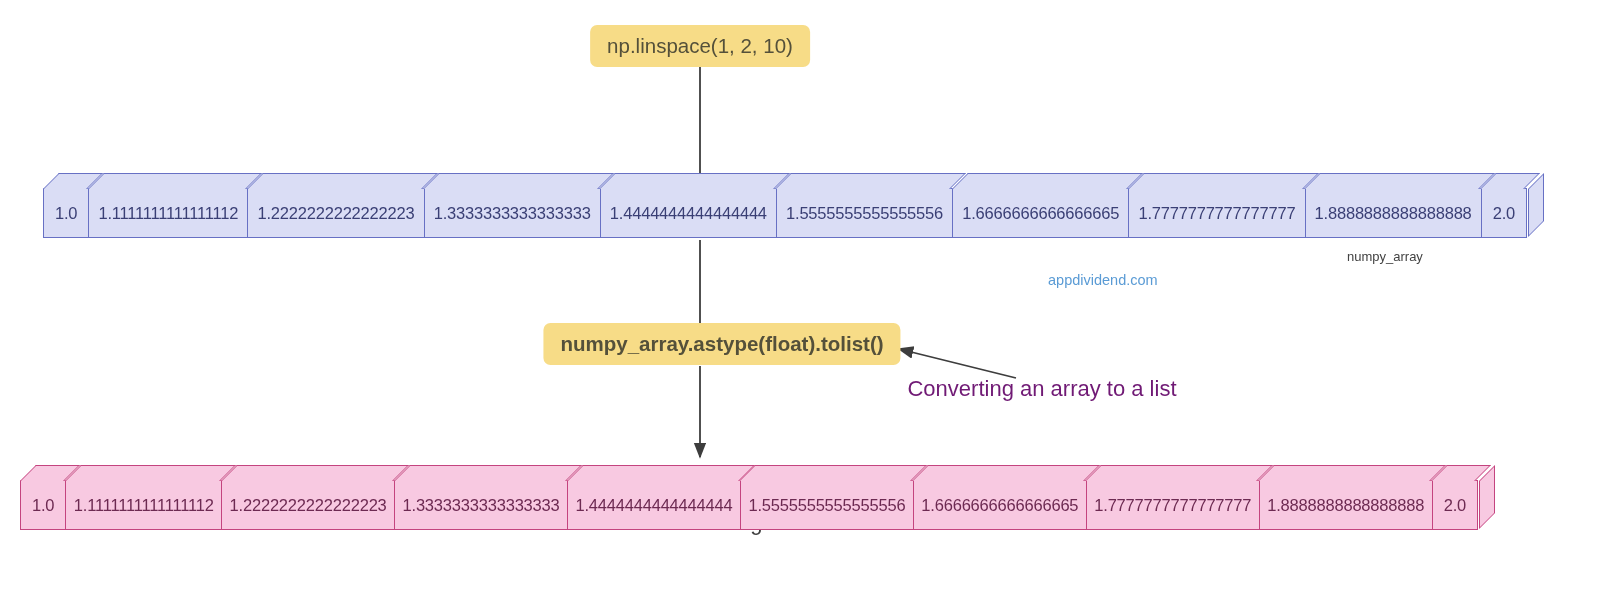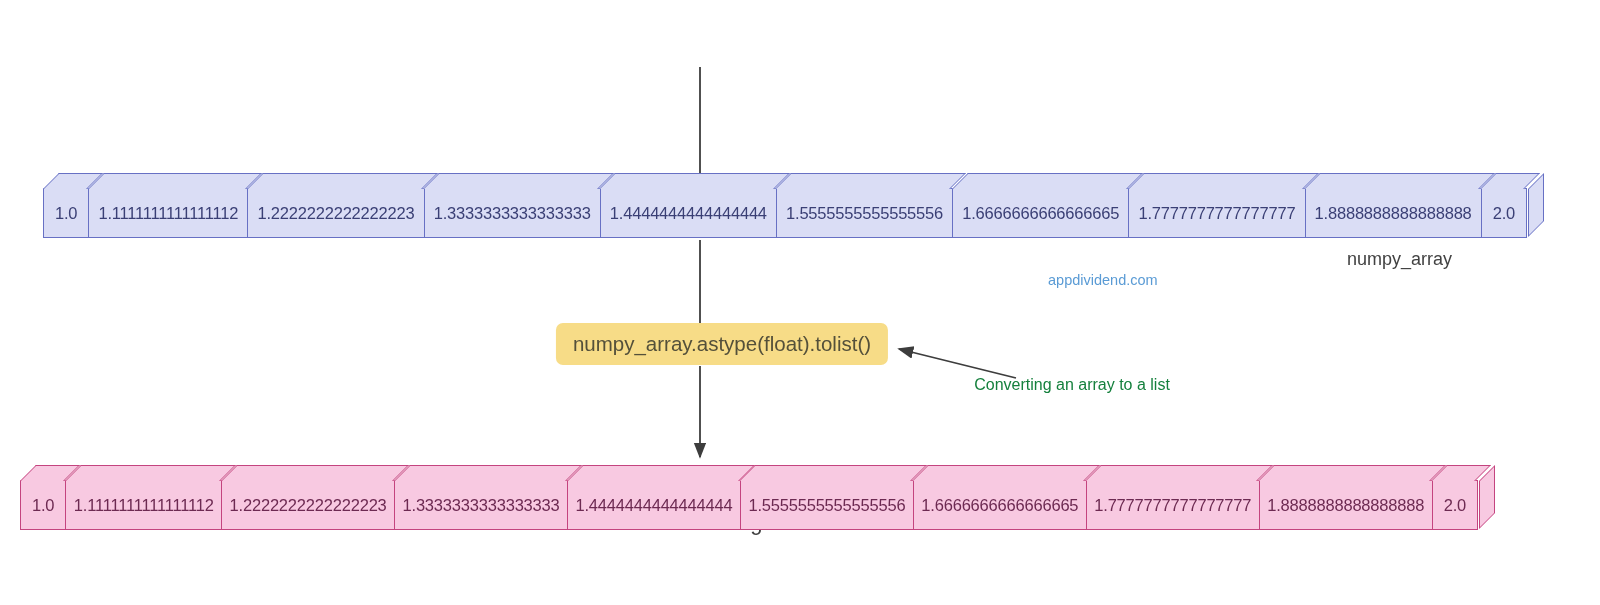--- a/index.html
+++ b/index.html
@@ -37,21 +37,21 @@
     transform: translateX(-50%);
     background: var(--yellow-box, #F7DC87);
     color: var(--code-text, #54503A);
     font-size: 20.5px;
     padding: 9px 17px;
     border-radius: 7px;
     white-space: nowrap;
     z-index: 3;
   }
   #top-box { left: 700px; top: 25px; }
-  #mid-box { left: 722px; top: 323px; }
+  #mid-box { left: 722px; top: 323px; font-weight: bold; }
 
   
   .array {
     position: absolute;
     display: flex;
     height: 50px;
     z-index: 2;
   }
   .array.blue { --bc: var(--numpy-border, #6770C4); --fill: var(--numpy-fill, #DADDF5); --txt: var(--numpy-text, #3A3F75); }
   .array.pink { --bc: var(--list-border, #C4447F); --fill: var(--list-fill, #F8C9E1); --txt: var(--list-text, #6D2A52); }
@@ -107,23 +107,23 @@
     transform-origin: left top;
   }
 
   
   .plain-label {
     position: absolute;
     color: var(--label-text, #424242);
     white-space: nowrap;
     z-index: 1;
   }
-  #numpy-label { left: 1347px; top: 249px; font-size: 18px; }
+  #numpy-label { left: 1347px; top: 249px; font-size: 13px; }
   #watermark   { left: 1048px; top: 272px; font-size: 14.5px; color: var(--watermark-text, #5A9BD5); }
-  #annotation-label { left: 1072px; top: 376px; transform: translateX(-50%); font-size: 16px; color: #15803d; }
+  #annotation-label { left: 1042px; top: 376px; transform: translateX(-50%); font-size: 22px; color: #701a75; }
   #list-label  { left: 710px; top: 510px; transform: translateX(-50%); font-size: 22px; color: #3e3e3e; }
 </style>
 </head>
 <body>
 
 <div id="canvas">
 
   <svg id="connectors" viewBox="0 0 1600 605" xmlns="http://www.w3.org/2000/svg">
     <defs>
       <marker id="arrowhead" markerWidth="9" markerHeight="8" refX="8" refY="3.5" orient="auto">
@@ -133,20 +133,23 @@
 
     <line x1="700" y1="67" x2="700" y2="174"></line>
 
     <line x1="700" y1="240" x2="700" y2="323"></line>
 
     <line x1="700" y1="366" x2="700" y2="457" marker-end="url(#arrowhead)"></line>
 
     <line x1="1016" y1="378" x2="899" y2="349" marker-end="url(#arrowhead)"></line>
   </svg>
 
+  <div id="top-box" class="code-box">
+    <span>np.linspace(1, 2, 10)</span>
+  </div>
 
   <div id="numpy-array" class="array blue">
       <div class="cell narrow">1.0</div>
       <div class="cell">1.1111111111111112</div>
       <div class="cell">1.2222222222222223</div>
       <div class="cell">1.3333333333333333</div>
       <div class="cell">1.4444444444444444</div>
       <div class="cell">1.5555555555555556</div>
       <div class="cell">1.6666666666666665</div>
       <div class="cell">1.7777777777777777</div>

